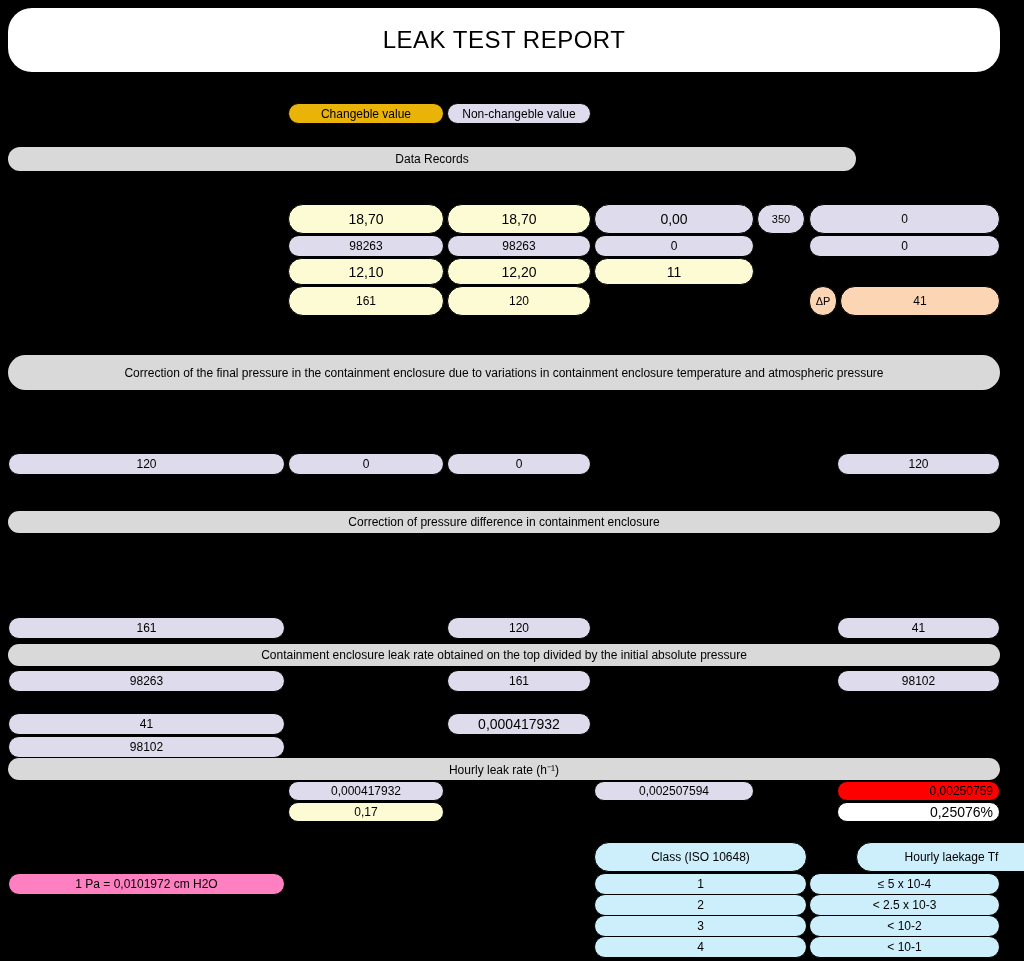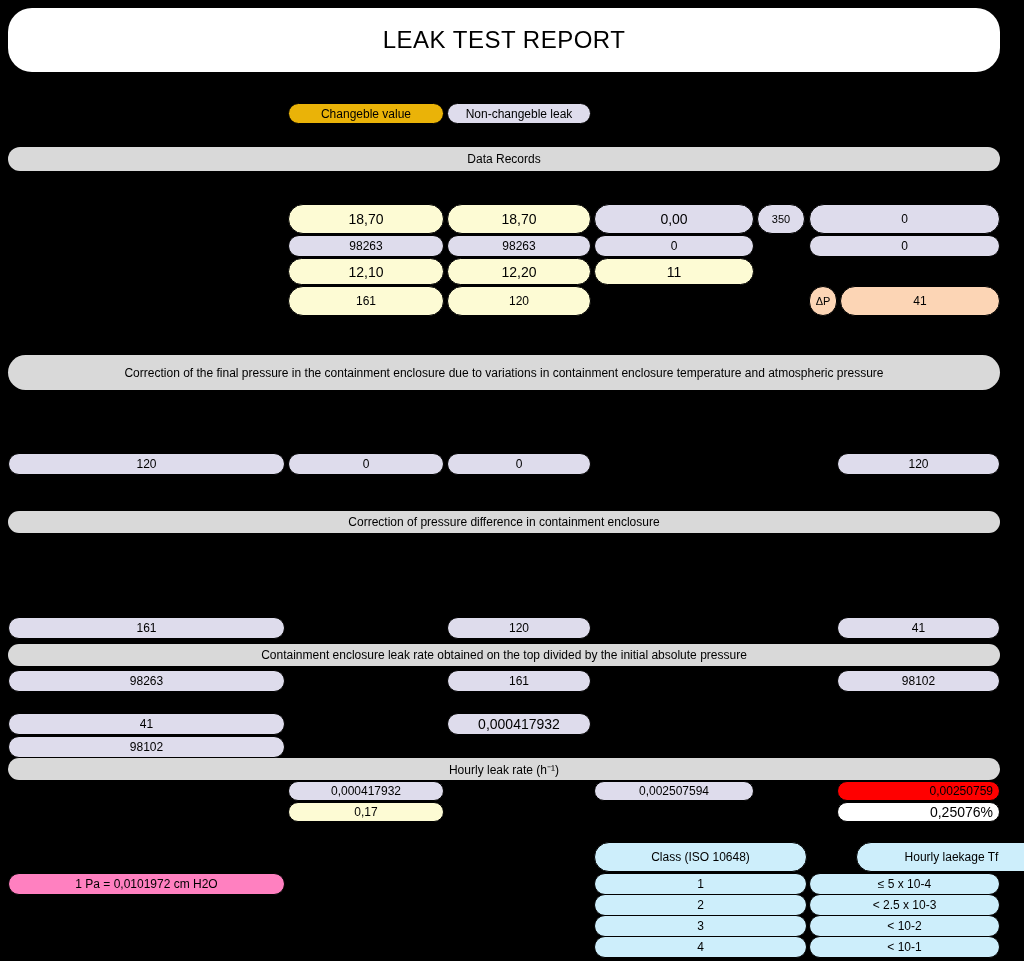--- a/index.html
+++ b/index.html
@@ -56,23 +56,23 @@
   .big { font-size: 14px; }
   .right { justify-content: flex-end; padding-right: 6px; }
   .small { font-size: 11px; }
 </style>
 </head>
 <body>
 
 <div class="abs title-bar">LEAK TEST REPORT</div>
 
 <div class="abs cell legend-yellow" style="left:288px; top:103px; width:156px; height:21px;">Changeble value</div>
-<div class="abs cell legend-purple" style="left:447px; top:103px; width:144px; height:21px;">Non-changeble leak</div>
+<div class="abs cell legend-purple" style="left:447px; top:103px; width:144px; height:21px;">Non-changeble value</div>
 
-<div class="abs band" style="left:8px; top:147px; width:992px; height:24px;">Data Records</div>
+<div class="abs band" style="left:8px; top:147px; width:848px; height:24px;">Data Records</div>
 
 <div class="abs cell val-yellow big" style="left:288px; top:204px; width:156px; height:30px;">18,70</div>
 <div class="abs cell val-yellow big" style="left:447px; top:204px; width:144px; height:30px;">18,70</div>
 <div class="abs cell val-purple big" style="left:594px; top:204px; width:160px; height:30px;">0,00</div>
 <div class="abs cell val-purple small" style="left:757px; top:204px; width:48px; height:30px;">350</div>
 <div class="abs cell val-purple" style="left:809px; top:204px; width:191px; height:30px;">0</div>
 
 <div class="abs cell val-purple" style="left:288px; top:235px; width:156px; height:22px;">98263</div>
 <div class="abs cell val-purple" style="left:447px; top:235px; width:144px; height:22px;">98263</div>
 <div class="abs cell val-purple" style="left:594px; top:235px; width:160px; height:22px;">0</div>

